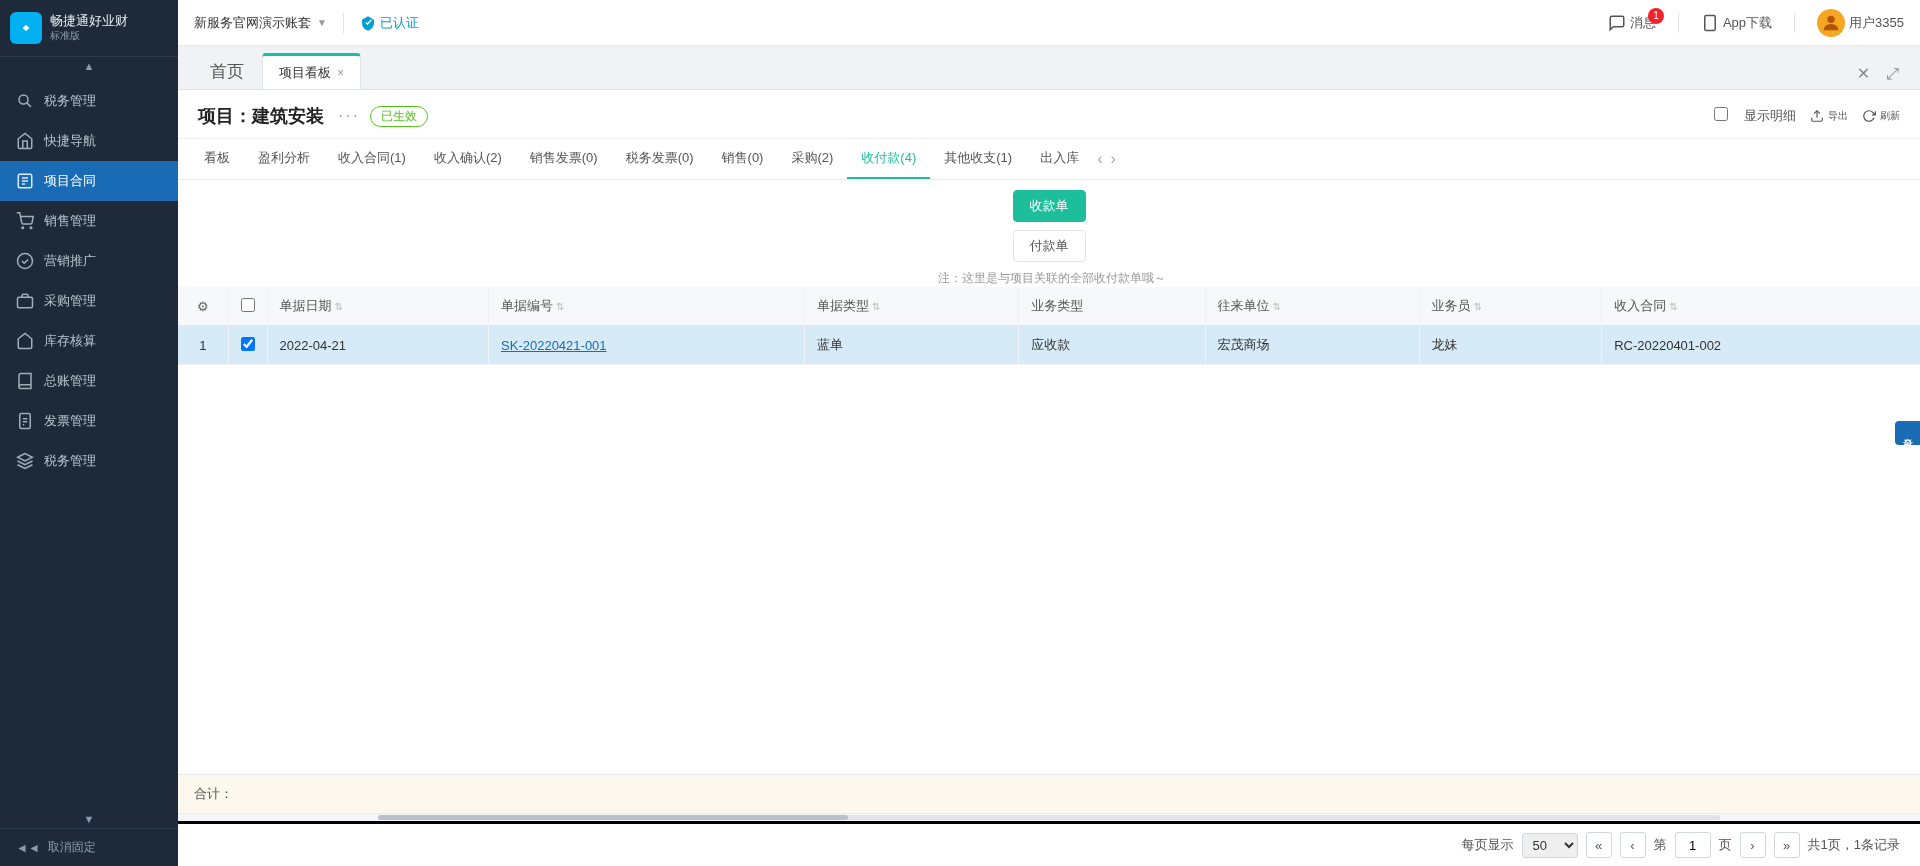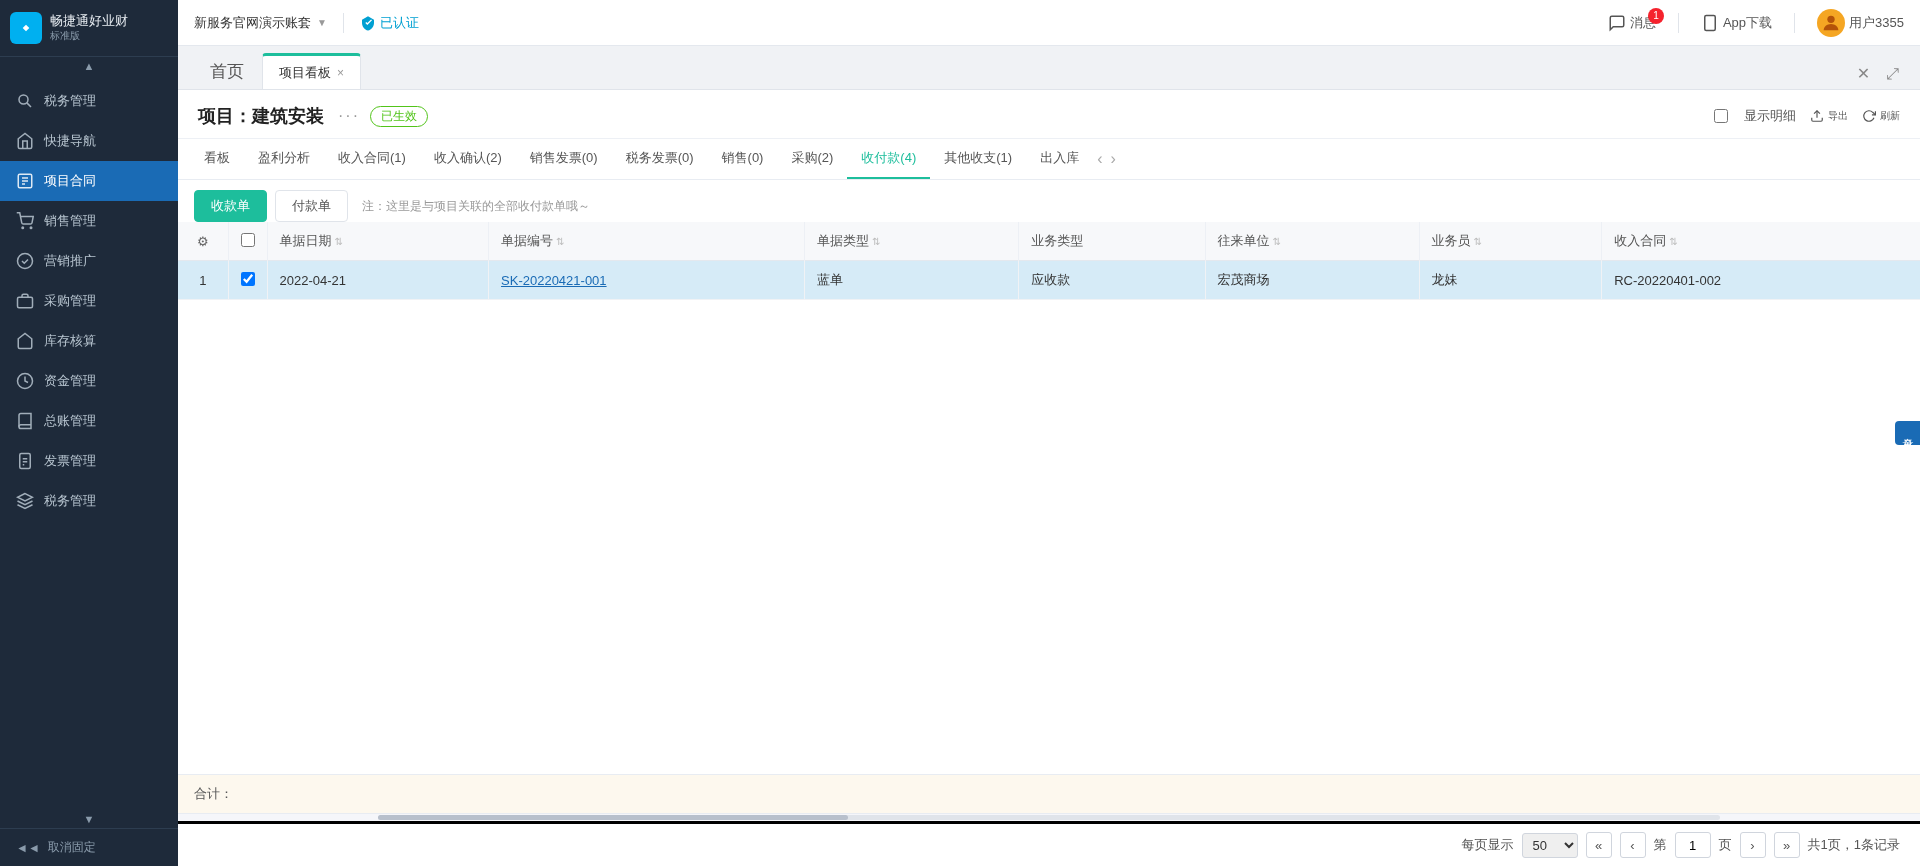--- a/index.html
+++ b/index.html
@@ -166,21 +166,21 @@
       gap: 10px;
     }
     .project-title { font-size: 18px; font-weight: 600; color: #222; }
     .project-more { color: #999; cursor: pointer; font-size: 16px; letter-spacing: 2px; margin-left: 4px; }
     .project-status {
       border: 1px solid #52c41a; color: #52c41a;
       border-radius: 12px; padding: 1px 10px; font-size: 12px;
     }
     .project-header-right { margin-left: auto; display: flex; align-items: center; gap: 14px; }
     .header-action { display: flex; align-items: center; gap: 4px; color: #555; cursor: pointer; font-size: 10px; }
-    .checkbox-label { display: flex; align-items: center; gap: 16px; color: #555; font-size: 13px; cursor: pointer; }
+    .checkbox-label { display: flex; gap: 16px; color: #555; font-size: 13px; cursor: pointer; }
 
     
     .sub-tabs {
       display: flex;
       align-items: center;
       padding: 0 12px;
       border-bottom: 1px solid #e8ecf2;
       flex-shrink: 0;
       overflow-x: auto;
     }
@@ -195,20 +195,21 @@
     .sub-tab.active { color: #1dbe9c; border-bottom: 2px solid #1dbe9c; font-weight: 500; }
     .sub-tabs-arrow { color: #aaa; padding: 0 4px; cursor: pointer; font-size: 16px; flex-shrink: 0; }
 
     
     .inner-tabs {
       display: flex;
       align-items: center;
       padding: 10px 16px 0;
       gap: 8px;
       flex-shrink: 0;
+      flex-direction: column;
     }
     .inner-tab {
       padding: 6px 16px;
       border-radius: 4px;
       font-size: 13px;
       cursor: pointer;
       border: 1px solid #e0e4ea;
       color: #555;
       background: #fff;
     }
@@ -405,27 +406,20 @@
       <span class="nav-label">采购管理</span>
     </div>
 
     <div class="nav-item">
       <svg class="nav-icon" viewBox="0 0 24 24" fill="none" stroke="currentColor" stroke-width="2">
           <path d="M3 9l9-7 9 7v11a2 2 0 01-2 2H5a2 2 0 01-2-2z"></path>
         </svg>
       <span class="nav-label">库存核算</span>
     </div>
 
-    <div class="nav-item">
-      <svg class="nav-icon" viewBox="0 0 24 24" fill="none" stroke="currentColor" stroke-width="2">
-          <circle cx="12" cy="12" r="10"></circle>
-          <path d="M12 6v6l4 2"></path>
-        </svg>
-      <span class="nav-label">资金管理</span>
-    </div>
 
     <div class="nav-item">
       <svg class="nav-icon" viewBox="0 0 24 24" fill="none" stroke="currentColor" stroke-width="2">
           <path d="M4 19.5A2.5 2.5 0 016.5 17H20"></path>
           <path d="M6.5 2H20v20H6.5A2.5 2.5 0 014 19.5v-15A2.5 2.5 0 016.5 2z"></path>
         </svg>
       <span class="nav-label">总账管理</span>
     </div>
 
     <div class="nav-item">

